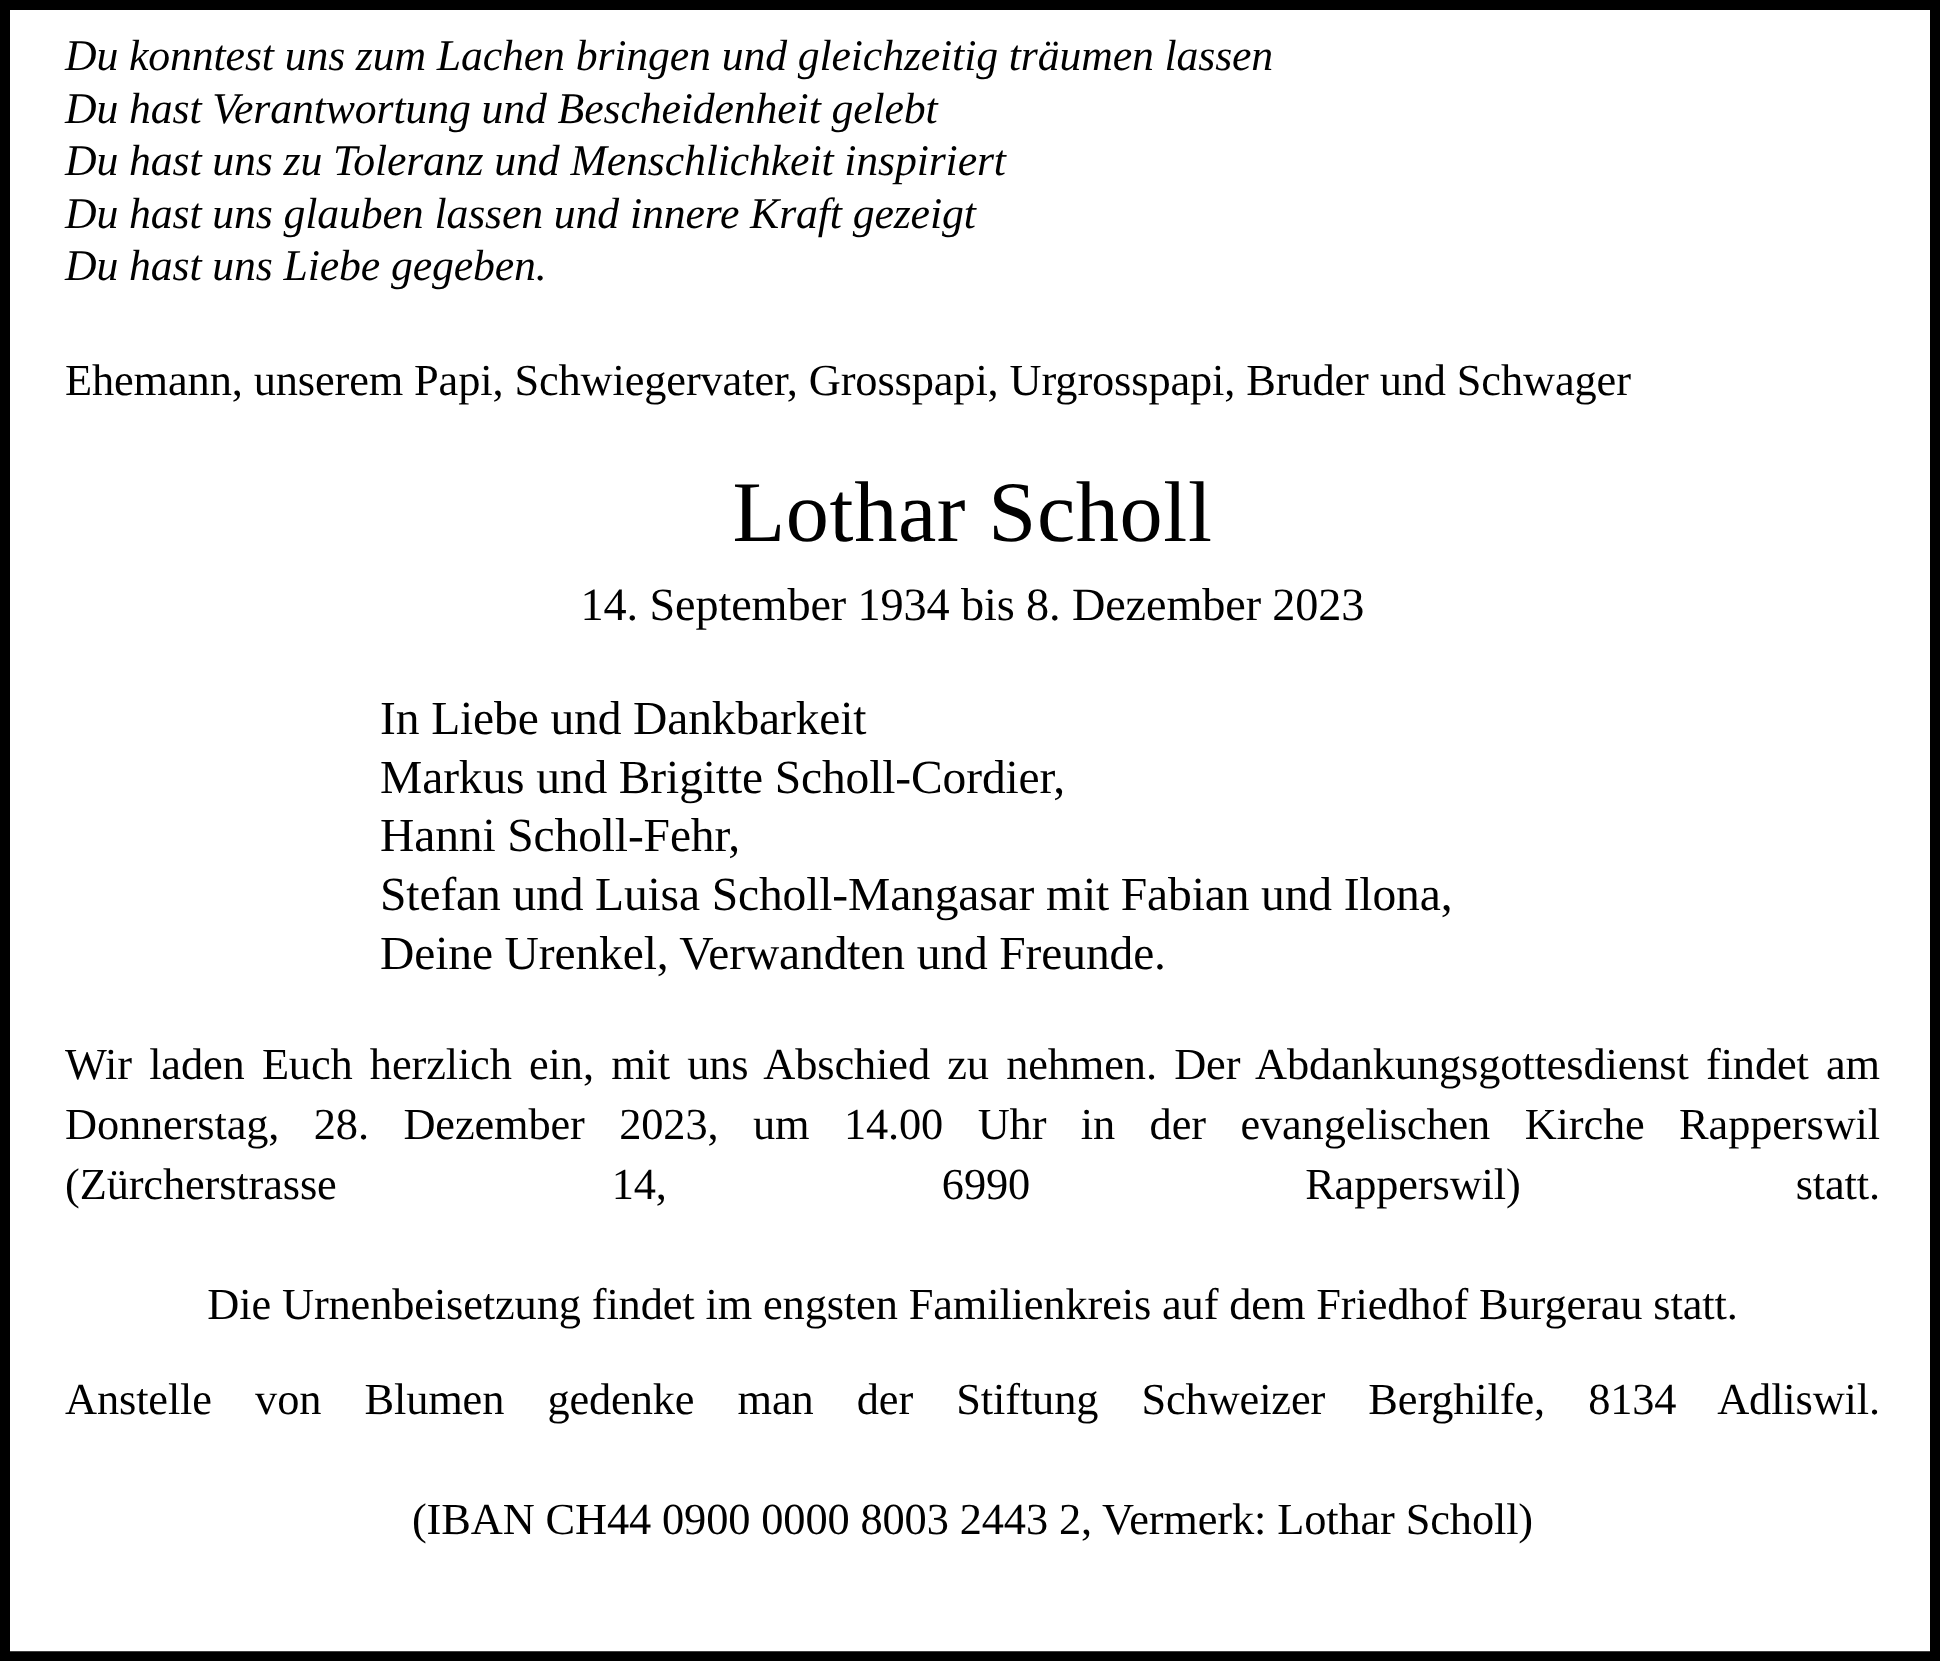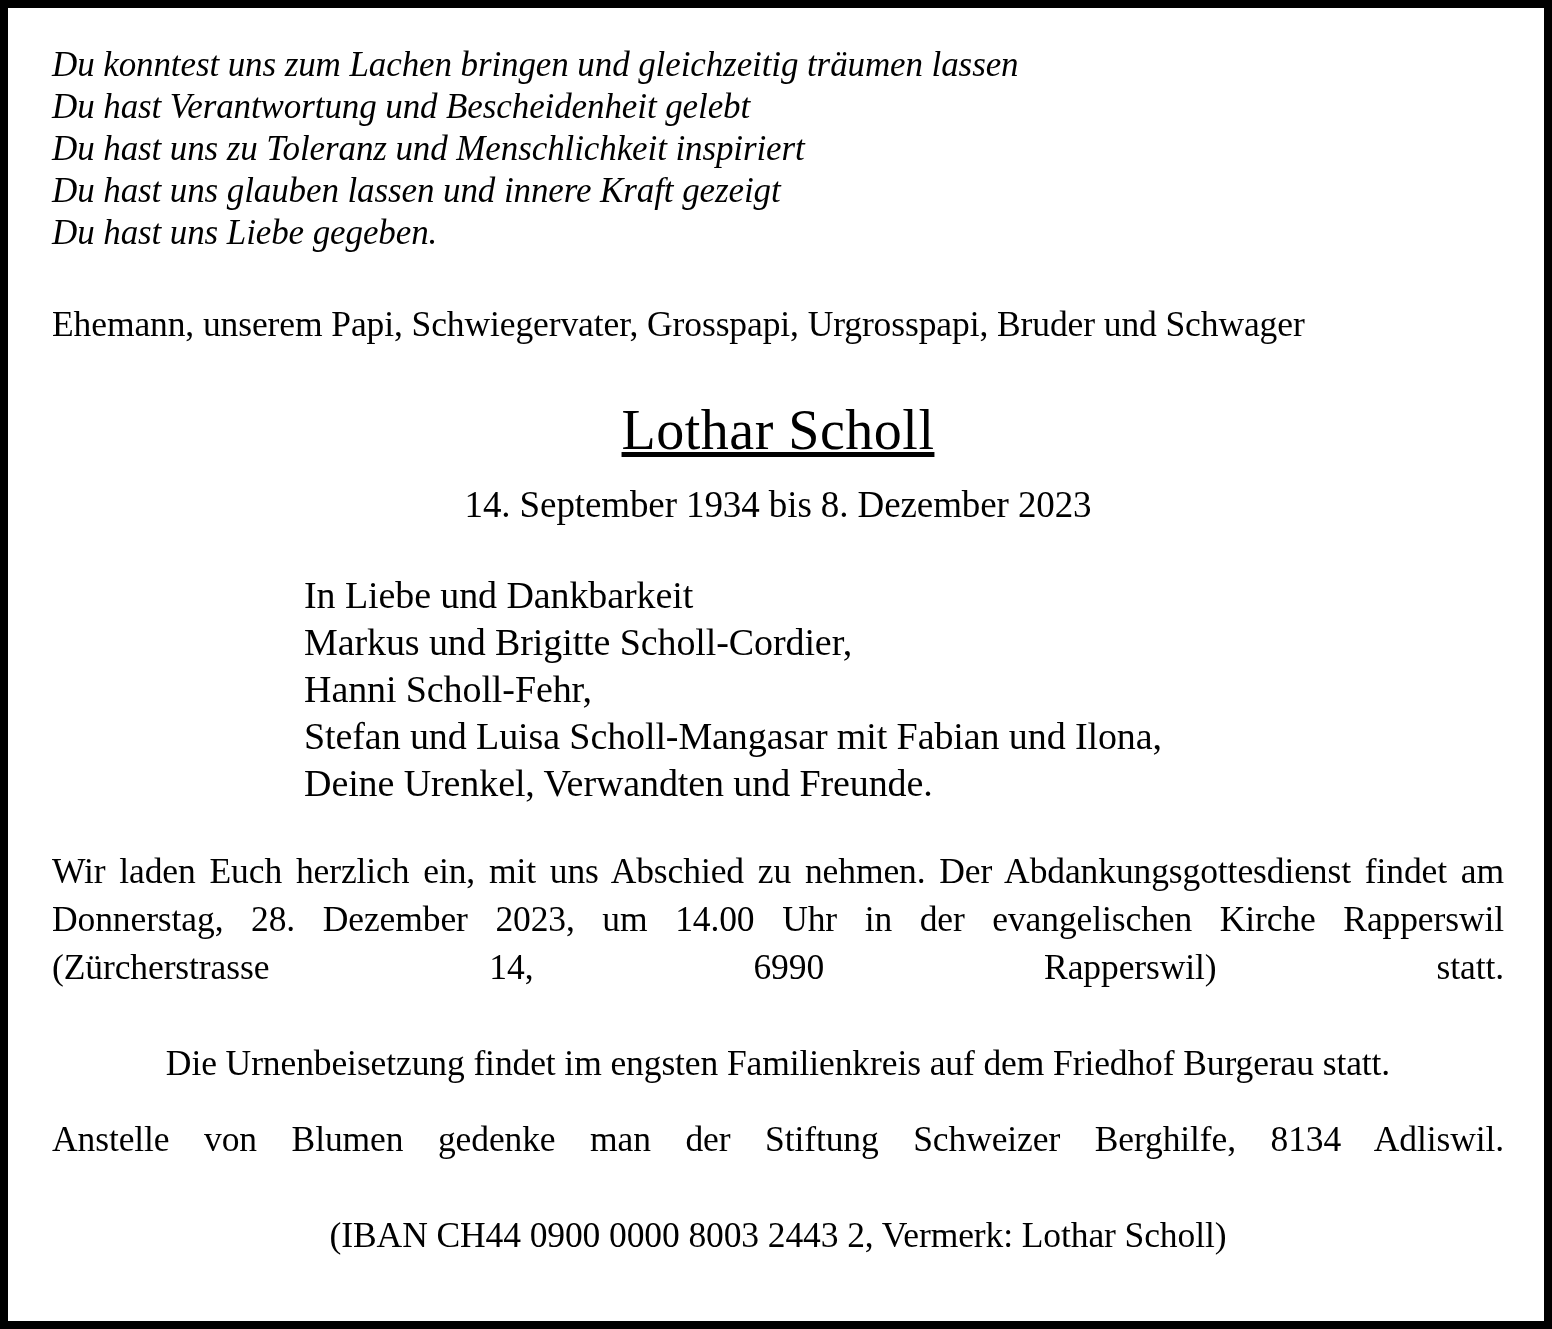--- a/index.html
+++ b/index.html
@@ -16,21 +16,21 @@
     box-sizing: border-box;
     background: #ffffff;
     border: 8px solid #000000;
     overflow: hidden;
     font-family: "Liberation Serif", "DejaVu Serif", serif;
     color: #000000;
   }
 
   .obituary-body {
     box-sizing: border-box;
-    padding: 36px 40px 0 44px;
+    padding: 16px 40px 0 44px;
     height: 100%;
   }
 
   
   .poem {
     font-style: italic;
     font-size: 35px;
     line-height: 42px;
     letter-spacing: -0.1px;
   }
@@ -48,25 +48,24 @@
   .intro-line {
     white-space: pre;
   }
 
   
   .name-block {
     margin-top: 38px;
     text-align: center;
   }
   .deceased-name {
-    font-size: 56px;
+    font-size: 69px;
     line-height: 88px;
     letter-spacing: 0.5px;
     white-space: pre;
-    text-decoration: underline;
   }
   .life-dates {
     margin-top: 8px;
     font-size: 37px;
     line-height: 46px;
     letter-spacing: -0.1px;
     white-space: pre;
   }
 
   

